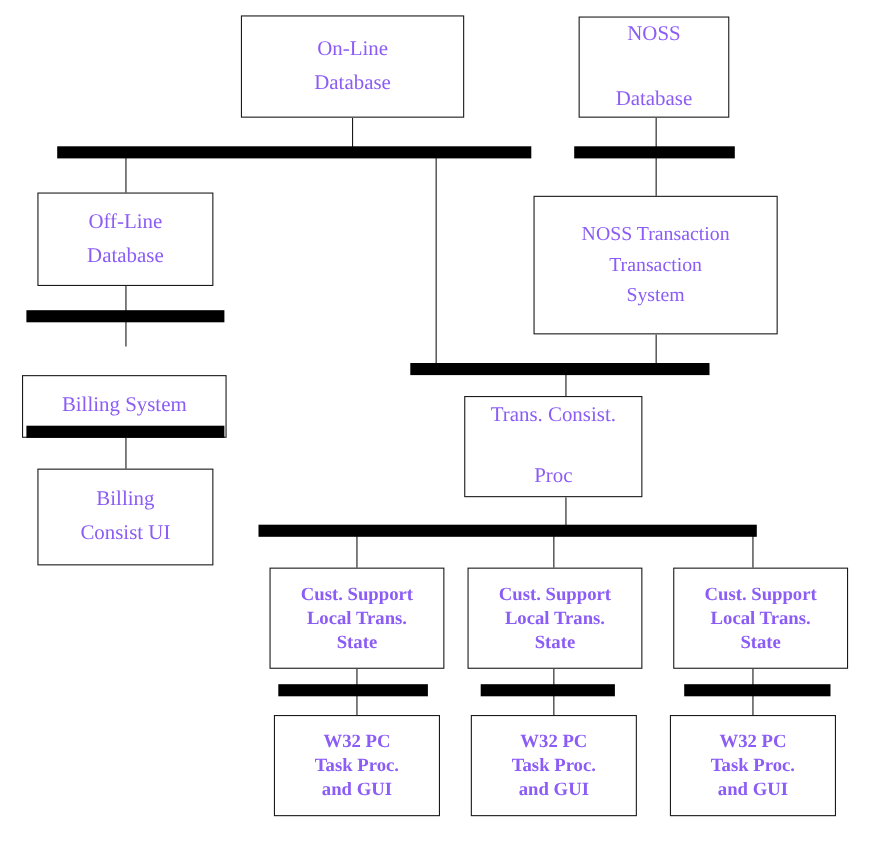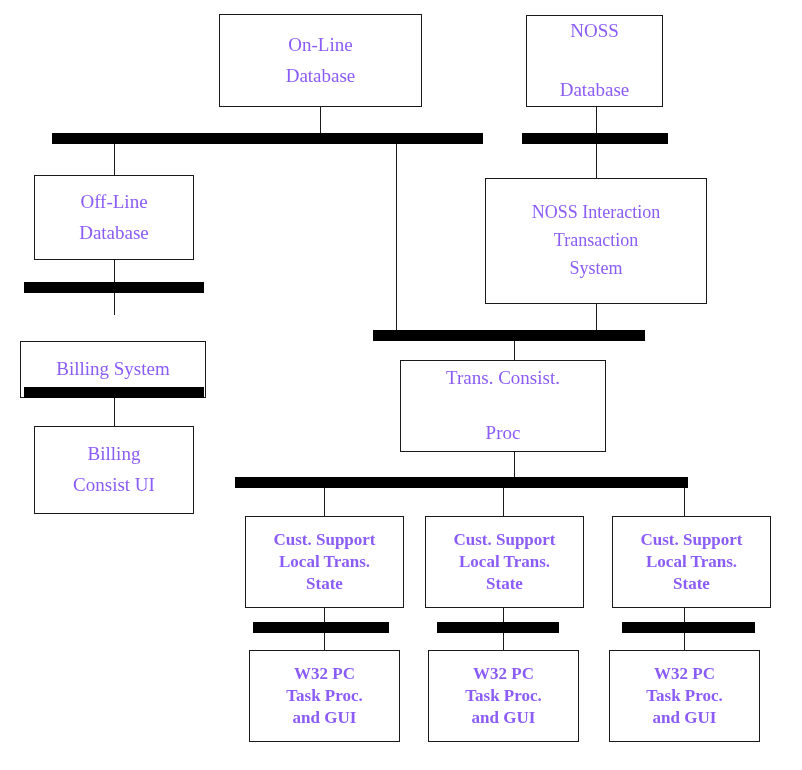--- a/index.html
+++ b/index.html
@@ -77,21 +77,21 @@
   <div class="vline" style="left:396px; top:140px; height:193px;"></div>
 
   <div class="vline" style="left:596px; top:140px; height:39px;"></div>
 
   <div class="node t-lg" style="left:34px; top:175px; width:160px; height:85px;">
     <span class="ln">Off-Line</span>
     <span class="ln">Database</span>
   </div>
 
   <div class="node t-md" style="left:485px; top:178px; width:222px; height:126px;">
-    <span class="ln">NOSS Interaction</span>
+    <span class="ln">NOSS Transaction</span>
     <span class="ln">Transaction</span>
     <span class="ln">System</span>
   </div>
 
   <div class="vline" style="left:114px; top:260px; height:28px;"></div>
   <div class="bus" style="left:24px; top:282px; width:180px; height:11px;"></div>
   <div class="vline" style="left:114px; top:289px; height:26px;"></div>
 
   <div class="node t-lg" style="left:20px; top:313px; width:186px; height:57px;margin-top:28px;">
     <span class="ln">Billing System</span>
@@ -103,21 +103,21 @@
 
   <div class="node t-lg" style="left:34px; top:426px; width:160px; height:88px;">
     <span class="ln">Billing</span>
     <span class="ln">Consist UI</span>
   </div>
 
   <div class="vline" style="left:596px; top:304px; height:30px;"></div>
   <div class="bus" style="left:373px; top:330px; width:272px; height:11px;"></div>
   <div class="vline" style="left:514px; top:337px; height:25px;"></div>
 
-  <div class="node t-lg" style="left:400px; top:360px; width:206px; height:92px;gap:24px;">
+  <div class="node t-lg" style="left:422px; top:360px; width:162px; height:92px;gap:24px;">
     <span class="ln">Trans. Consist.</span>
     <span class="ln">Proc</span>
   </div>
 
   <div class="vline" style="left:514px; top:452px; height:28px;"></div>
 
   <div class="bus" style="left:235px; top:477px; width:453px; height:11px;"></div>
 
   <div class="vline" style="left:324px; top:484px; height:33px;"></div>
   <div class="vline" style="left:503px; top:484px; height:33px;"></div>

